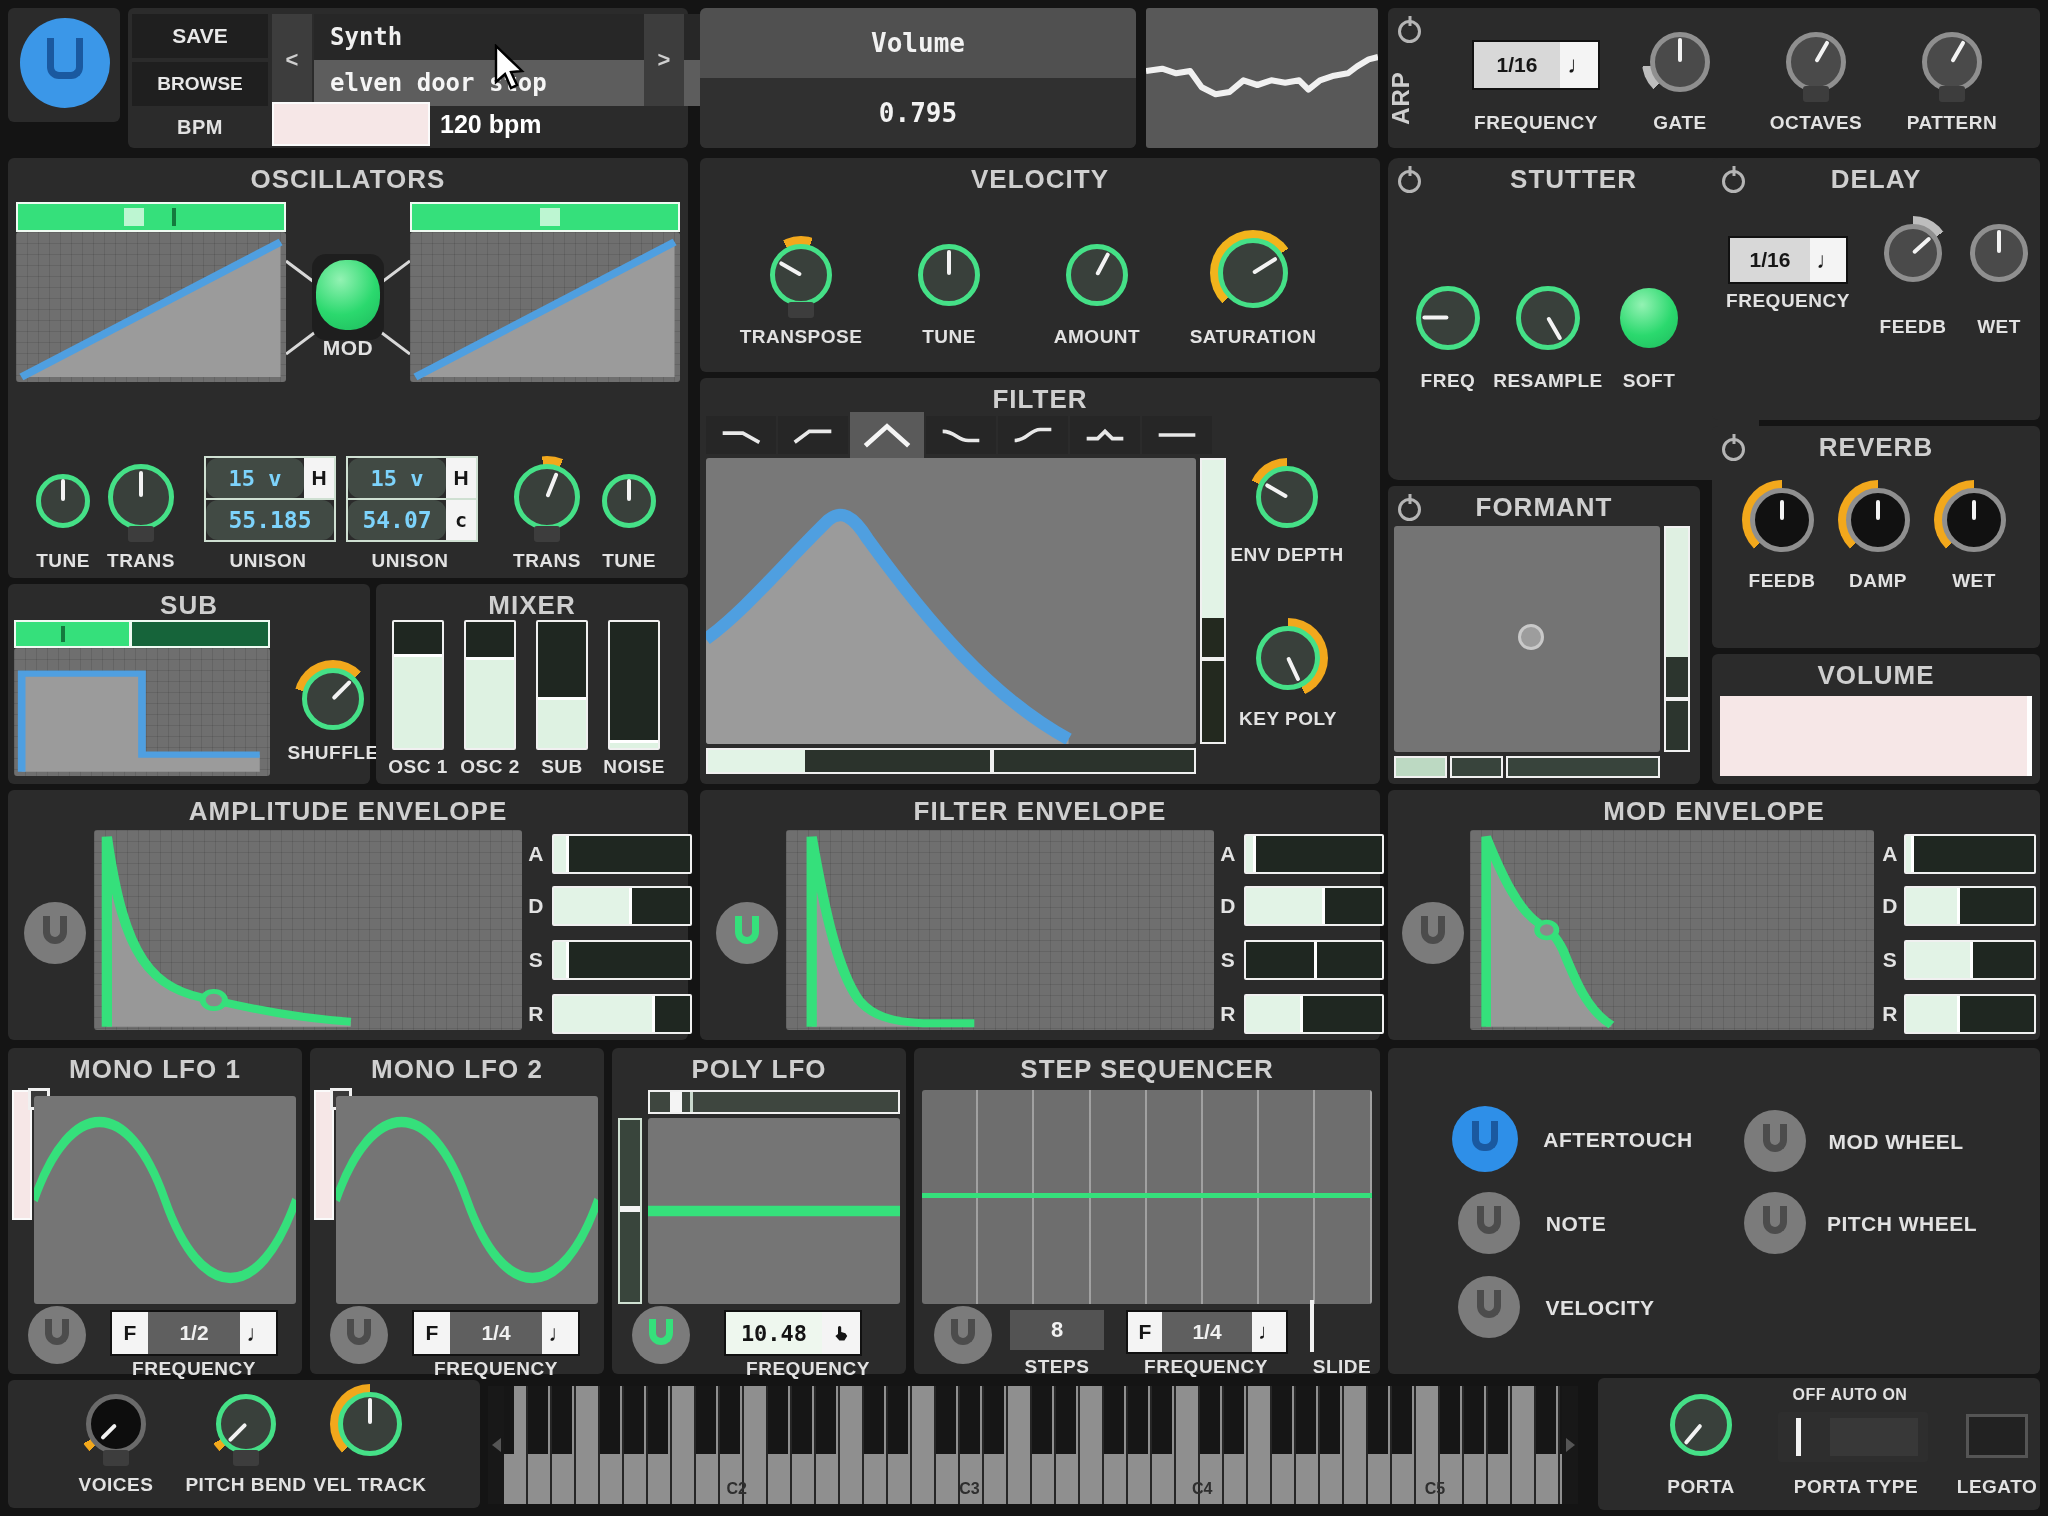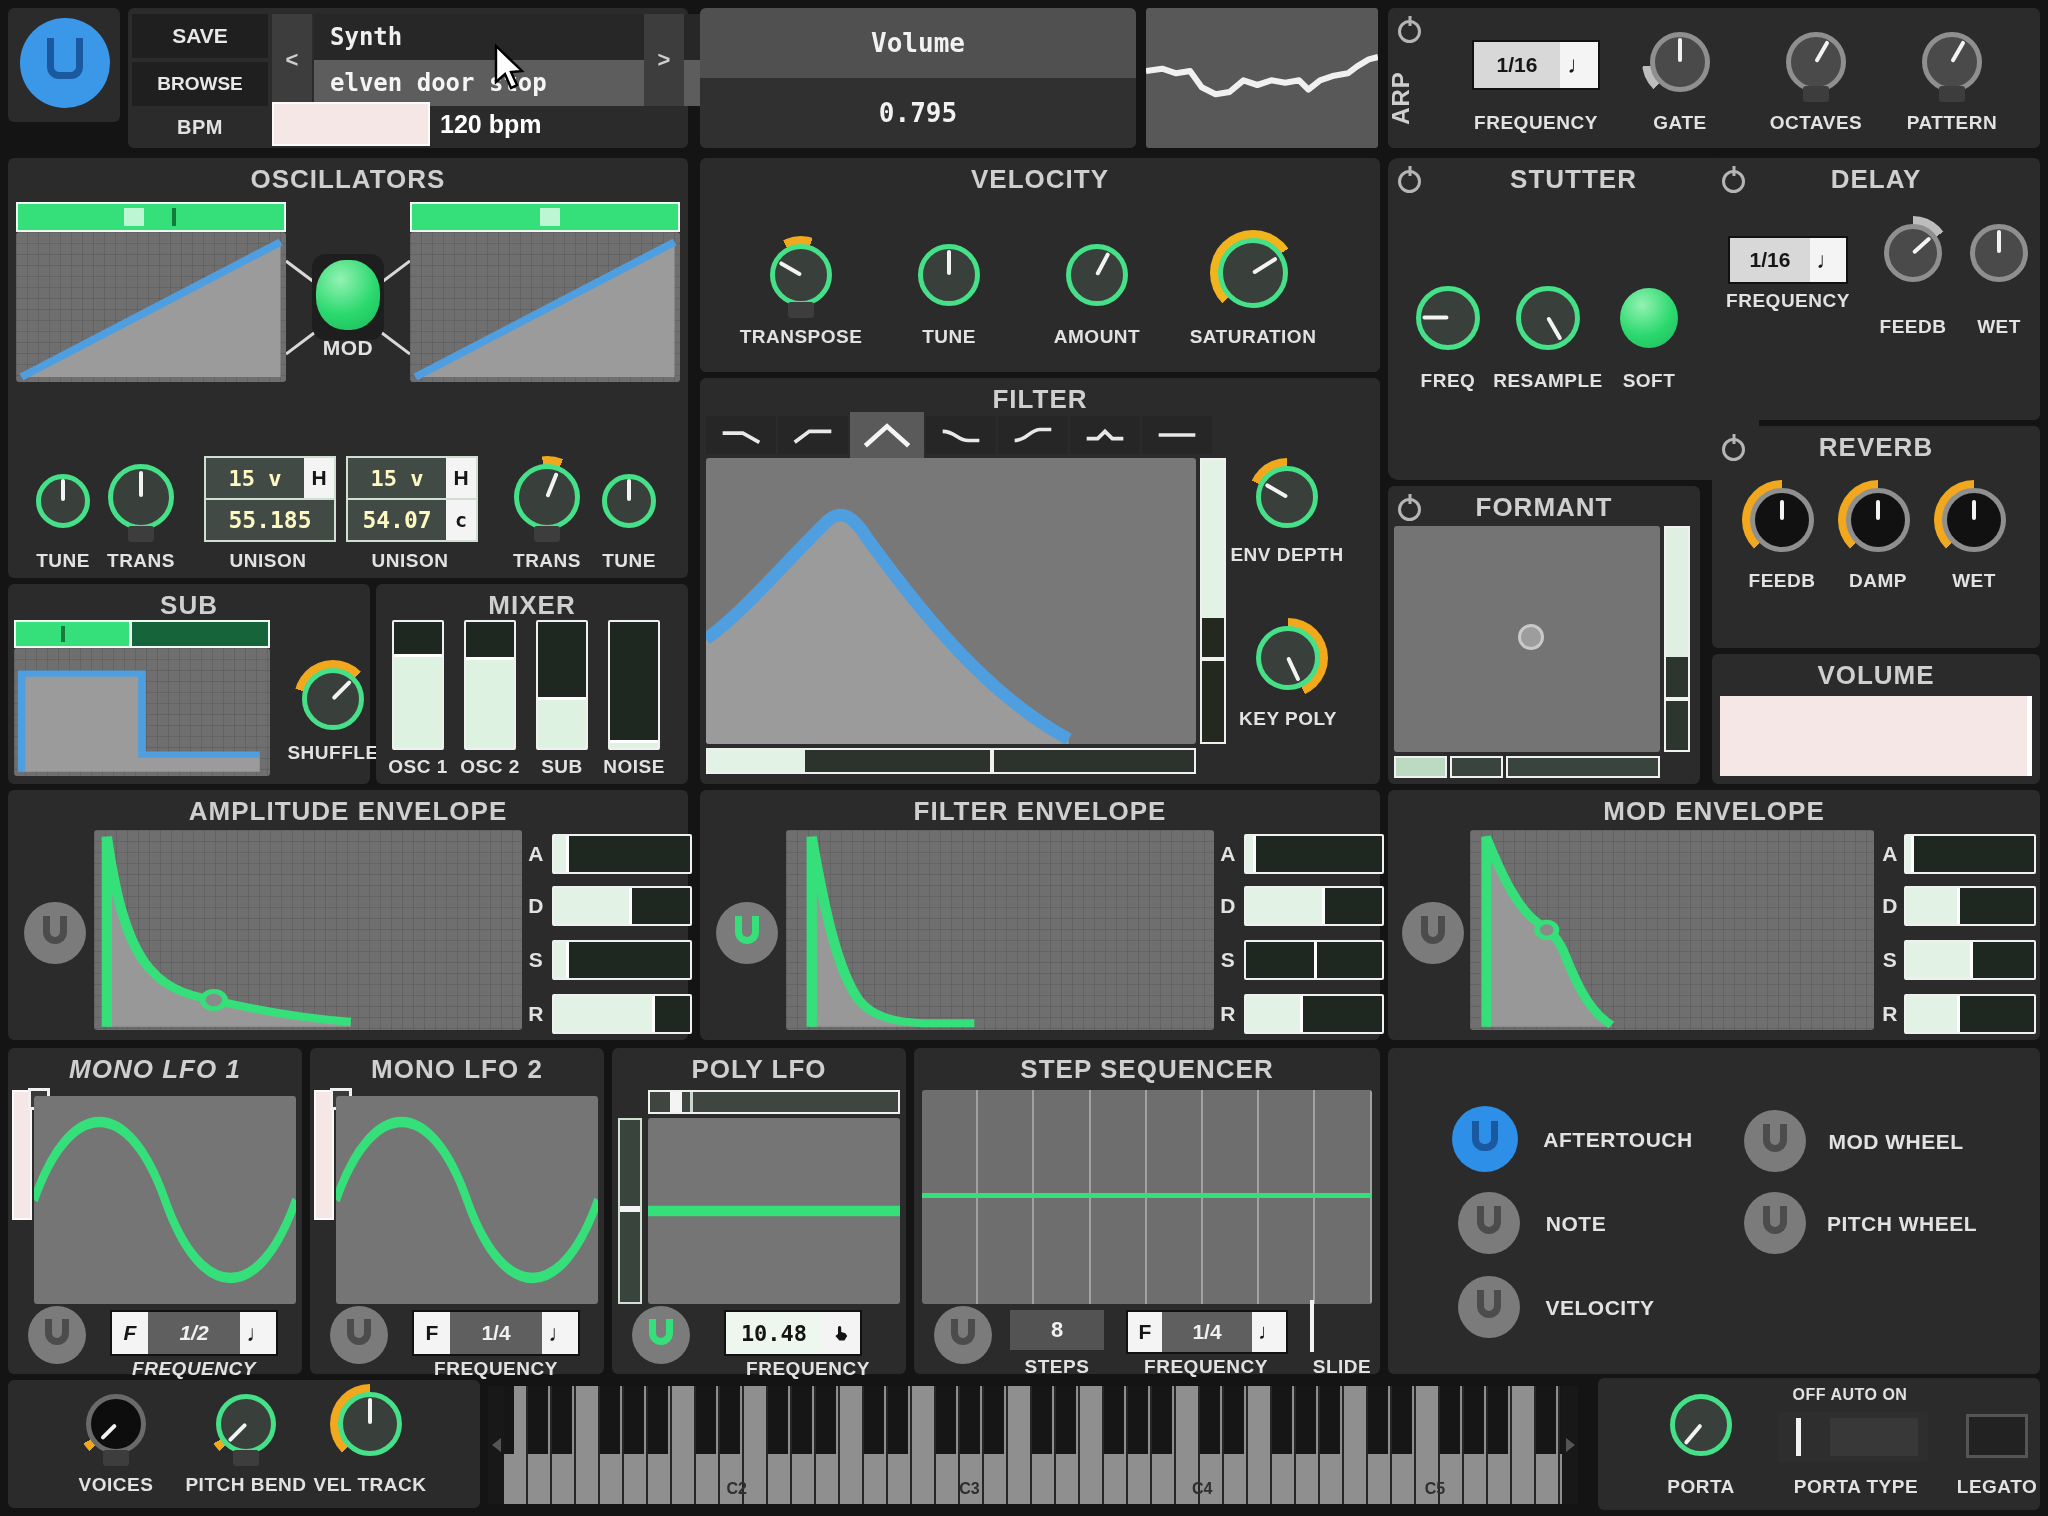--- a/index.html
+++ b/index.html
@@ -40,21 +40,21 @@
           overflow:hidden;border-radius:2px;}
   .hfill{position:absolute;left:0;top:0;bottom:0;background:#e2f3e6;border-right:3px solid #fff;display:block;}
   .hmark{position:absolute;top:0;bottom:0;width:3px;background:#fff;display:block;}
   .greenbar{position:absolute;background:#35e07b;border:2px solid #effaf2;box-sizing:border-box;overflow:hidden;}
   
   .selbox{position:absolute;display:flex;align-items:stretch;}
   .selbox span{display:flex;align-items:center;justify-content:center;font-weight:bold;font-size:21px;}
   .cw{background:#f4f4f4;color:#161616;}
   .cl{background:#d8d8d8;color:#161616;}
   .cd{background:#5f5f5f;color:#f0f0f0;}
-  .cg{background:#414a44;color:#fef9c3;}
+  .cg{background:#414a44;color:#7dd3fc;border-radius:12px;}
   
   .hlogo{position:absolute;border-radius:50%;display:flex;align-items:flex-start;justify-content:center;}
   .hlogo .u{display:block;width:40%;height:46%;margin-top:22%;box-sizing:border-box;
             border:0 solid #4c4c4c;border-width:0 7px 7px 7px;border-radius:0 0 12px 12px;}
   .tab{position:absolute;display:flex;align-items:center;justify-content:center;background:#262626;}
   .tab.sel{background:#5a5a5a;}
   .btn{position:absolute;background:#1f1f1f;color:#e8e8e8;font-weight:bold;display:flex;
        align-items:center;justify-content:center;}
   .arrowcol{position:absolute;background:#3d3d3d;color:#cfcfcf;font-weight:bold;display:flex;
             align-items:center;justify-content:center;font-size:22px;}
@@ -517,21 +517,21 @@
     <div class="lbl" style="left:502px;top:158px;font-size:21px;">S</div>
     <div class="htrack" style="left:516px;top:150px;width:132px;height:40px;">
         <i class="hfill" style="width:50%;"></i>
       </div>
     <div class="lbl" style="left:502px;top:212px;font-size:21px;">R</div>
     <div class="htrack" style="left:516px;top:204px;width:132px;height:40px;">
         <i class="hfill" style="width:40%;"></i>
       </div>
   </div>
 
-  <div class="panel" style="left:8px;top:1048px;width:294px;height:326px;font-style:italic;">
+  <div class="panel" style="left:8px;top:1048px;width:294px;height:326px;">
     <div class="ptitle">MONO LFO 1</div>
     <div style="position:absolute;left:4px;top:42px;width:20px;height:130px;background:#f6e7e7;border:2px solid #fafafa;box-sizing:border-box;"></div>
     <i style="position:absolute;left:20px;top:40px;width:22px;height:22px;border:3px solid #f0f0f0;box-sizing:border-box;display:block;background:#3a3a3a;"></i>
     <div class="disp grid" style="left:26px;top:48px;width:262px;height:208px;background:#757575;">
       <svg viewBox="0 0 100 60" preserveAspectRatio="none">
         <path d="M0,30 C14,0 36,0 50,30 C64,60 86,60 100,30" fill="none" stroke="#35e07b" stroke-width="3"></path>
       </svg>
     </div>
     <div class="hlogo" style="left:20px;top:258px;width:58px;height:58px;background:#7b7b7b;">
         <i class="u"></i>

